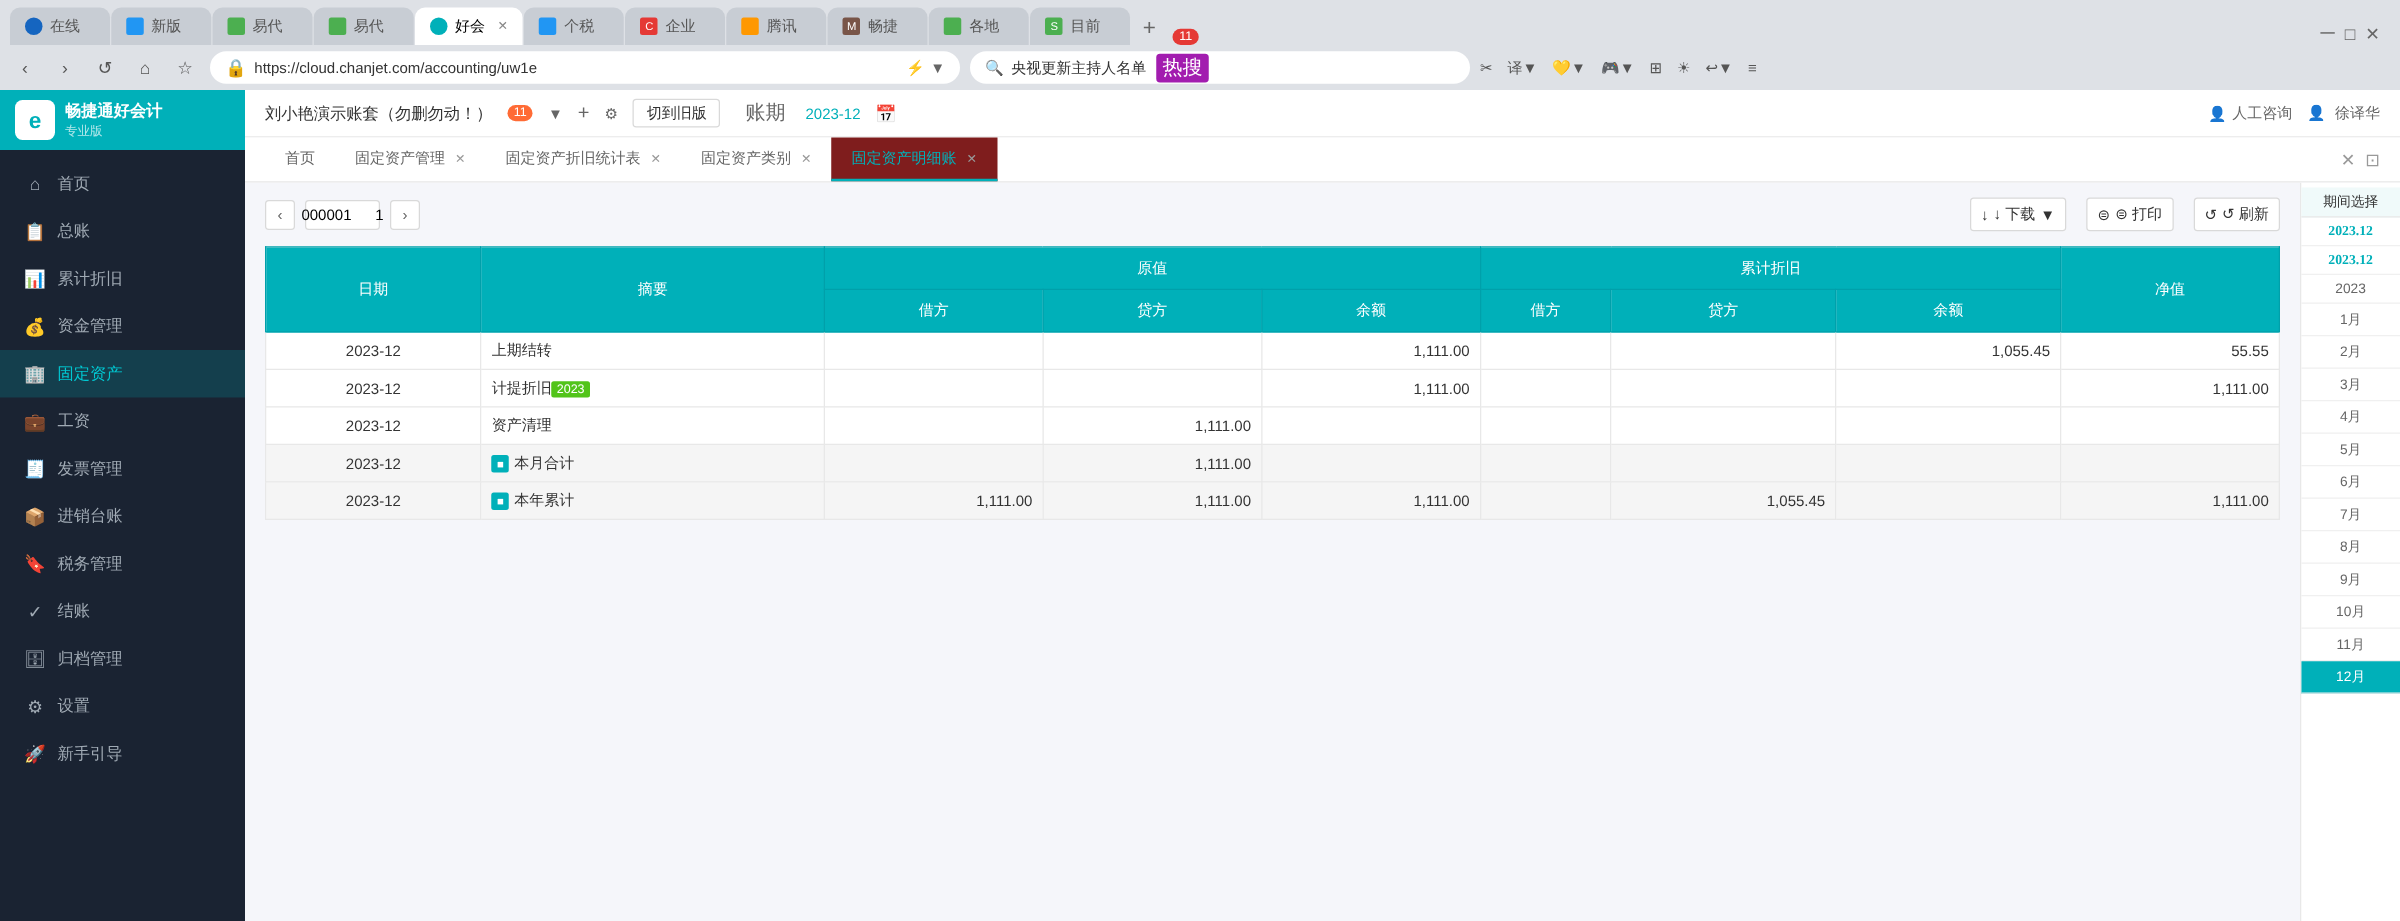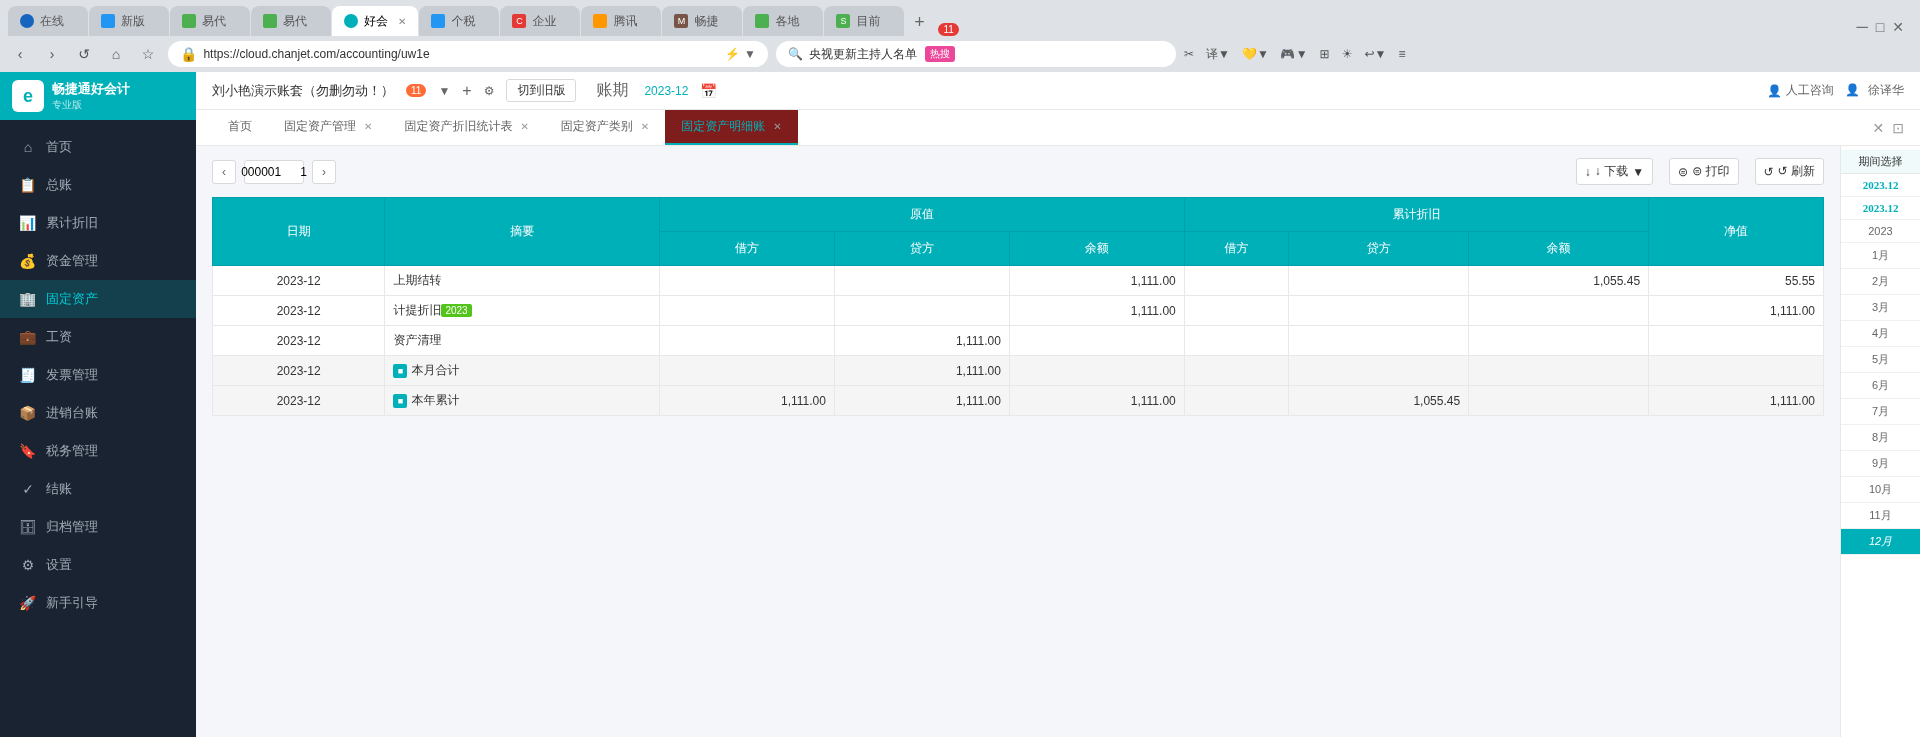--- a/index.html
+++ b/index.html
@@ -67,21 +67,21 @@
     .data-table .text-right { text-align: right; }
     .data-table .text-left { text-align: left; }
     .summary-row td { background: #f5f5f5; font-weight: 500; }
     .summary-label { display: flex; align-items: center; gap: 4px; }
     .summary-icon { width: 14px; height: 14px; background: #00b0b9; border-radius: 2px; display: inline-flex; align-items: center; justify-content: center; color: #fff; font-size: 9px; }
 
     
     .period-panel { width: 80px; background: #fff; border-left: 1px solid #e8e8e8; padding: 4px 0; display: flex; flex-direction: column; overflow-y: auto; }
     .period-header { font-size: 11px; color: #333; text-align: center; padding: 4px 2px; background: #f0fafa; border-bottom: 1px solid #e8e8e8; }
     .period-item { padding: 5px 8px; font-size: 11px; color: #666; cursor: pointer; text-align: center; border-bottom: 1px solid #f0f0f0; }
-    .period-item.active { background: #00b0b9; color: #fff; font-style: italic; }
+    .period-item.active { background: #00b0b9; color: #fff; }
     .period-item.selected { color: #00b0b9; font-weight: bold; font-family: Liberation Serif, serif; }
 
     .green-badge { background: #52c41a; color: #fff; font-size: 10px; padding: 1px 4px; border-radius: 2px; margin-right: 2px; }
   </style>
 </head>
 <body>
 
 <div class="browser-chrome">
   <div class="tab-bar">
 
@@ -152,21 +152,21 @@
       <span style="color:#4CAF50;font-size:14px;">🔒</span>
       <span>https://cloud.chanjet.com/accounting/uw1e</span>
       <span style="margin-left:auto;display:flex;gap:4px;">
         <span style="font-size:12px;color:#666;">⚡</span>
         <span style="font-size:12px;color:#666;">▼</span>
       </span>
     </div>
     <div class="search-bar" style="flex:1;max-width:400px;">
       <span style="color:#999;font-size:12px;margin-right:6px;">🔍</span>
       <span>央视更新主持人名单</span>
-      <span style="background:#ec4899;color:#fff;font-size:10px;padding:1px 5px;border-radius:3px;margin-left:8px;">热搜</span>
+      <span style="background:#a21caf;color:#fff;font-size:16px;padding:1px 5px;border-radius:3px;margin-left:8px;">热搜</span>
     </div>
     <div class="toolbar-right">
       <div class="tool-btn">✂</div>
       <div class="tool-btn">译▼</div>
       <div class="tool-btn">💛▼</div>
       <div class="tool-btn">🎮▼</div>
       <div class="tool-btn">⊞</div>
       <div class="tool-btn">☀</div>
       <div class="tool-btn">↩▼</div>
       <div class="tool-btn">≡</div>

